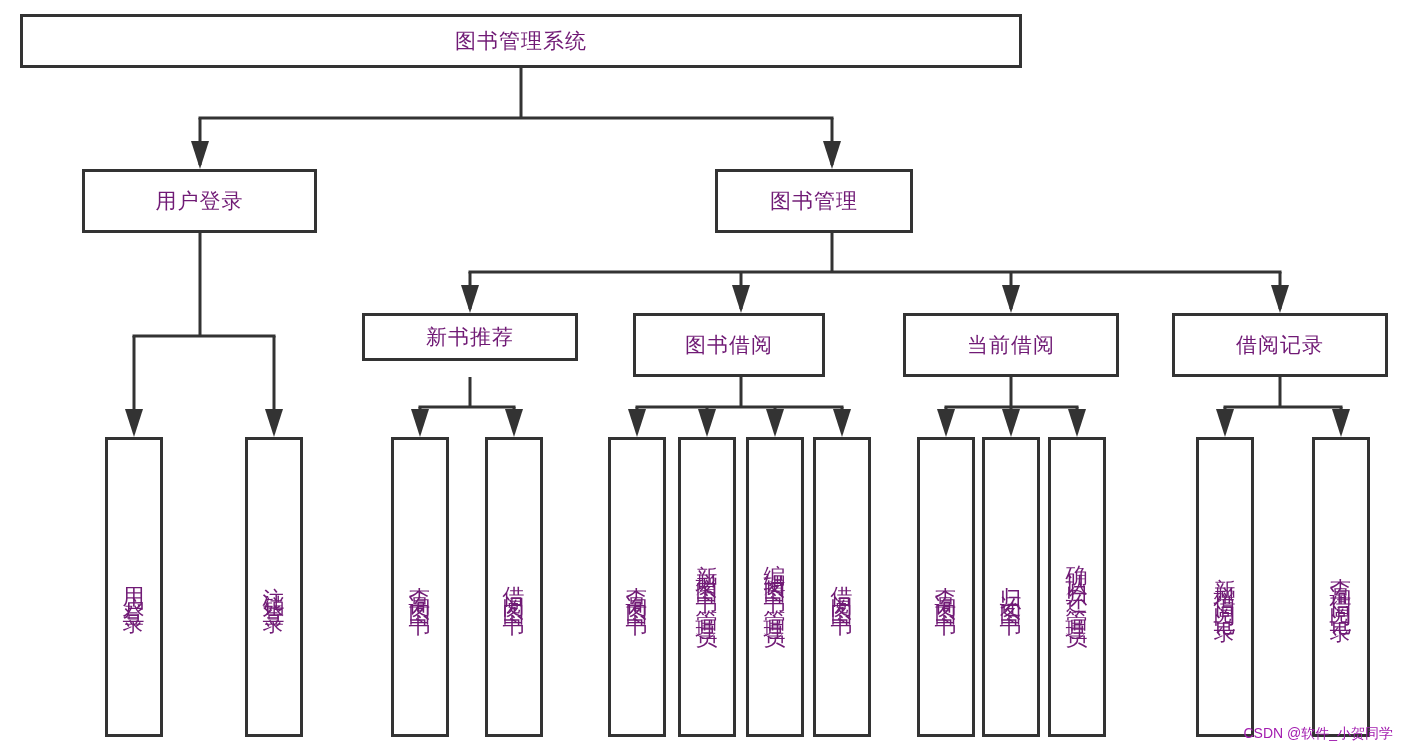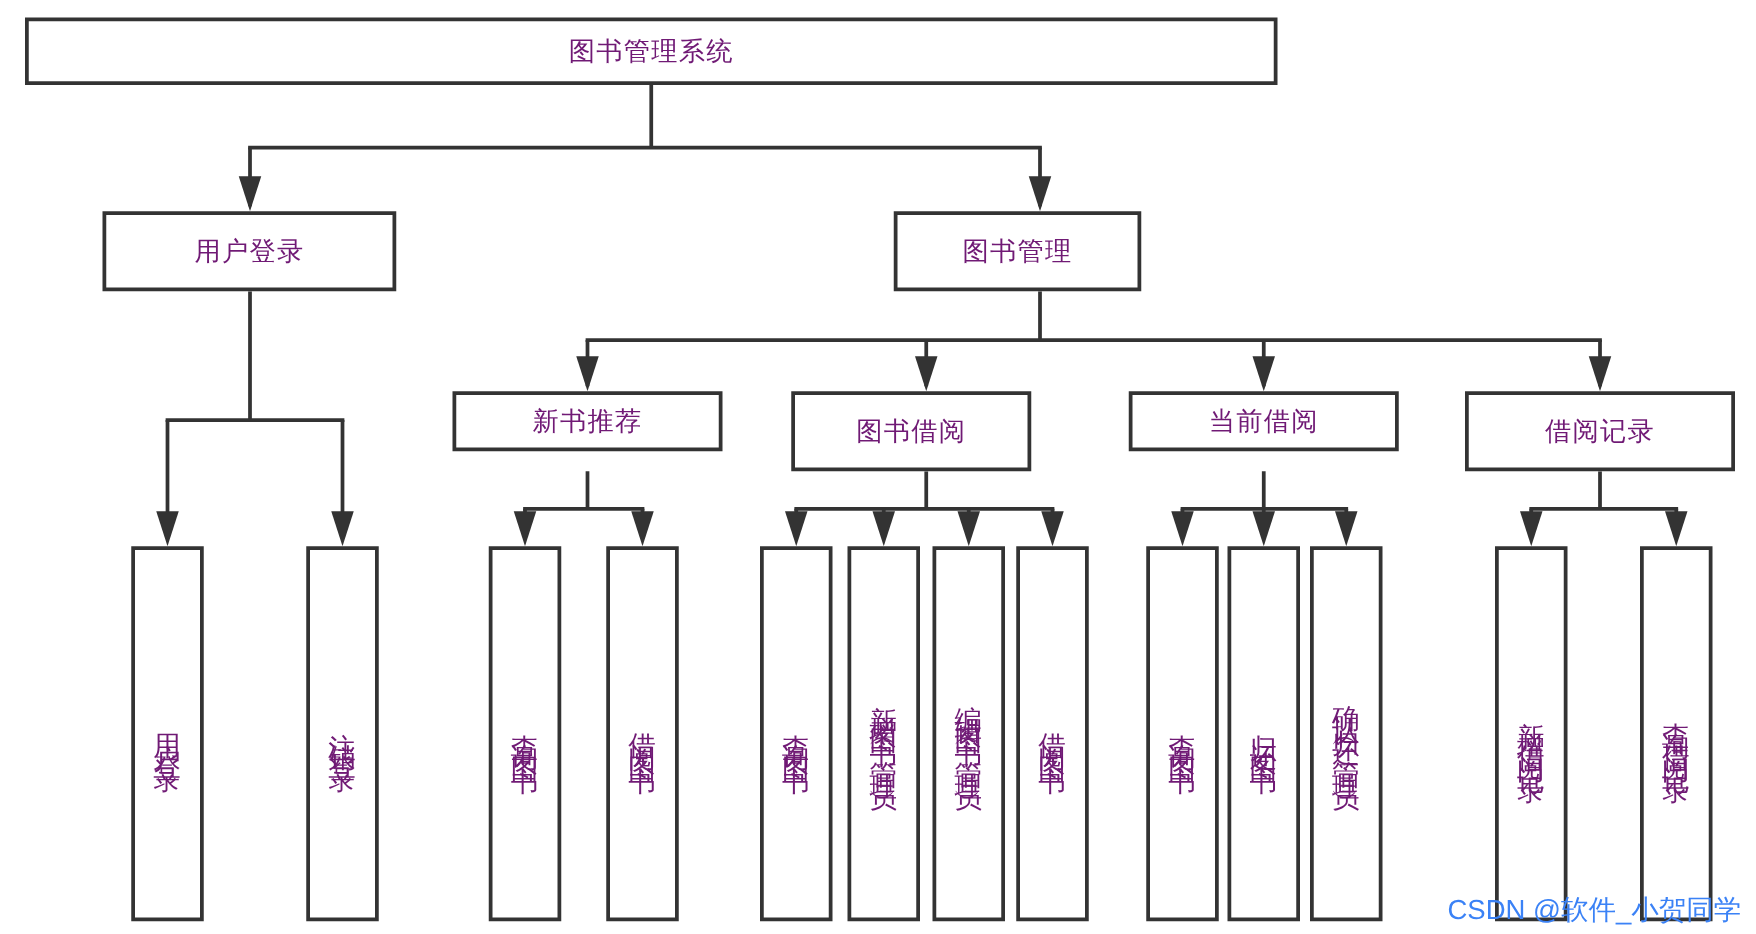--- a/index.html
+++ b/index.html
@@ -42,22 +42,22 @@
     text-orientation: mixed;
     font-size: 22px;
     line-height: 1.05;
     letter-spacing: 9px;
     white-space: nowrap;
   }
   .watermark {
     position: absolute;
     right: 12px;
     bottom: 4px;
-    font-size: 22px;
-    color: #3b82f6;
+    font-size: 14px;
+    color: #a21caf;
     z-index: 3;
     white-space: nowrap;
   }
 </style>
 </head>
 <body>
 
 <div id="canvas">
 
   <svg id="connectors" width="1405" height="747" viewBox="0 0 1405 747">
@@ -136,21 +136,21 @@
   <div class="box" style="left:715px; top:169px; width:198px; height:64px;">
     <span class="hlabel">图书管理</span>
   </div>
 
   <div class="box" style="left:362px; top:313px; width:216px; height:48px;">
     <span class="hlabel">新书推荐</span>
   </div>
   <div class="box" style="left:633px; top:313px; width:192px; height:64px;">
     <span class="hlabel">图书借阅</span>
   </div>
-  <div class="box" style="left:903px; top:313px; width:216px; height:48px;">
+  <div class="box" style="left:903px; top:313px; width:216px; height:64px;">
     <span class="hlabel">当前借阅</span>
   </div>
   <div class="box" style="left:1172px; top:313px; width:216px; height:64px;">
     <span class="hlabel">借阅记录</span>
   </div>
 
   <div class="box vbox" style="left:105px; top:437px; width:58px; height:300px;">
     <span class="vlabel">用户登录</span>
   </div>
   <div class="box vbox" style="left:245px; top:437px; width:58px; height:300px;">

